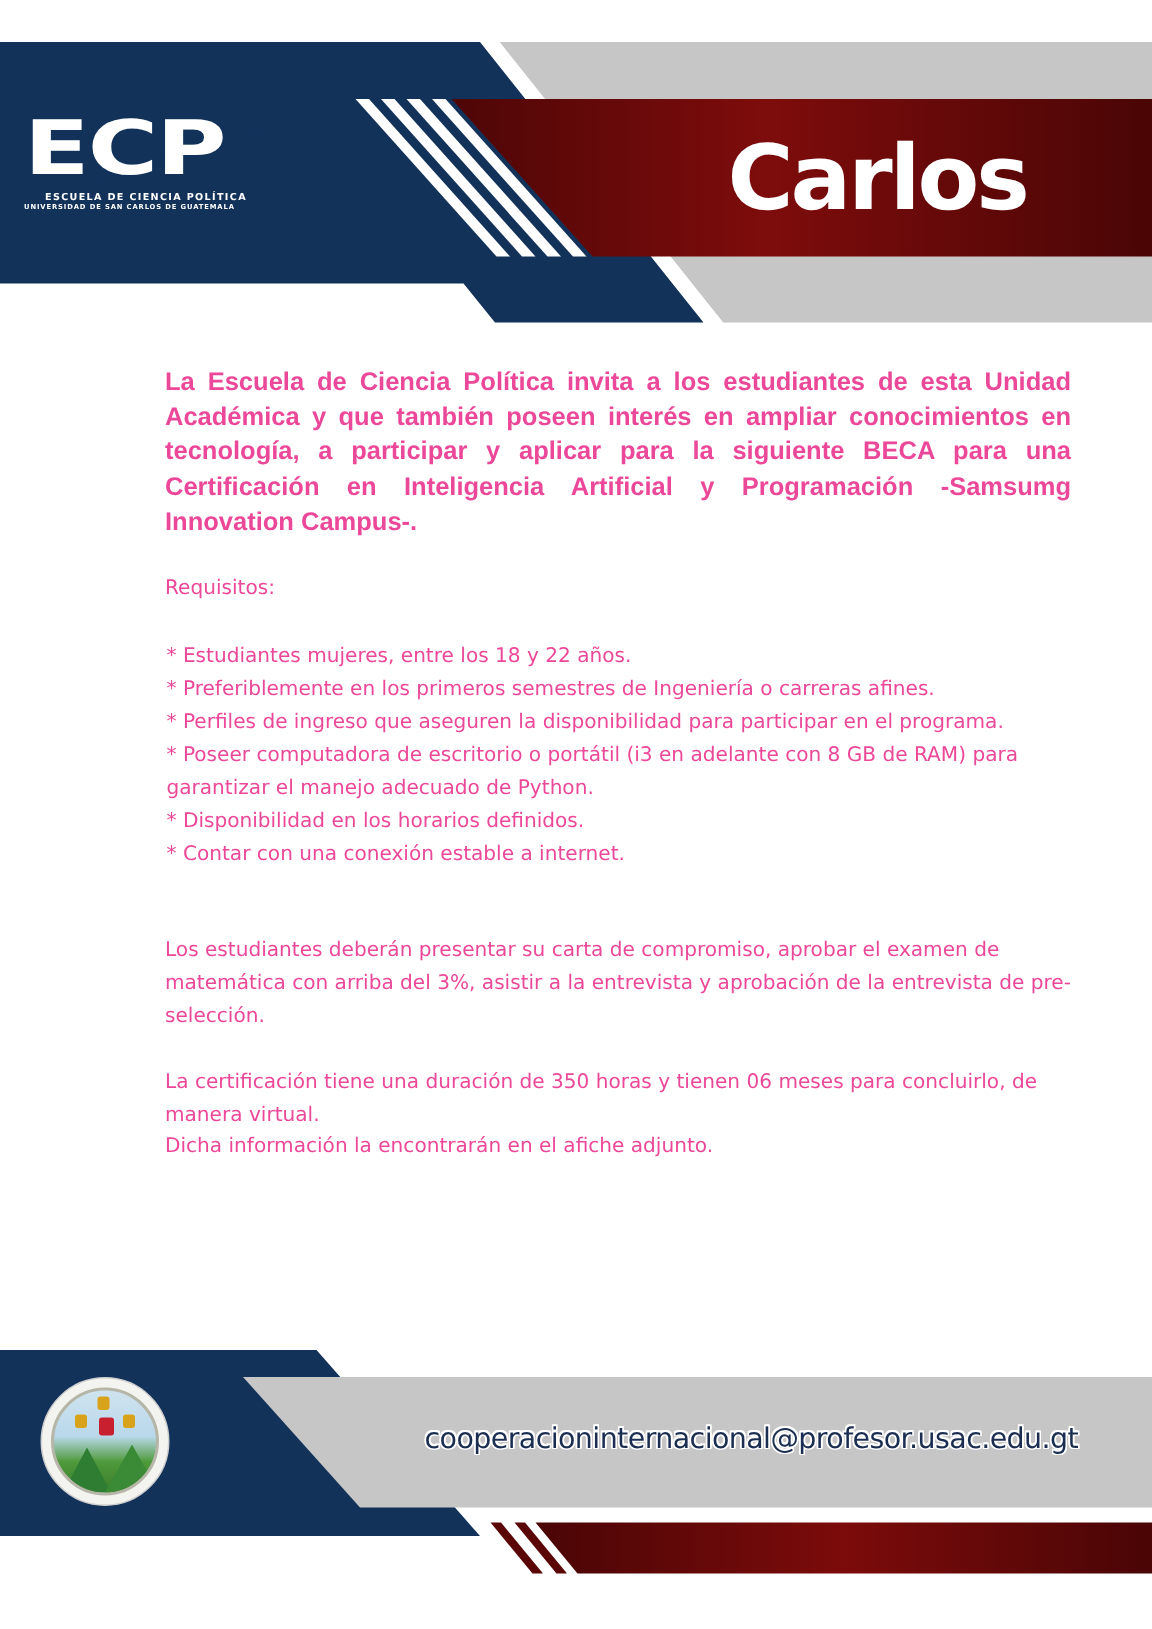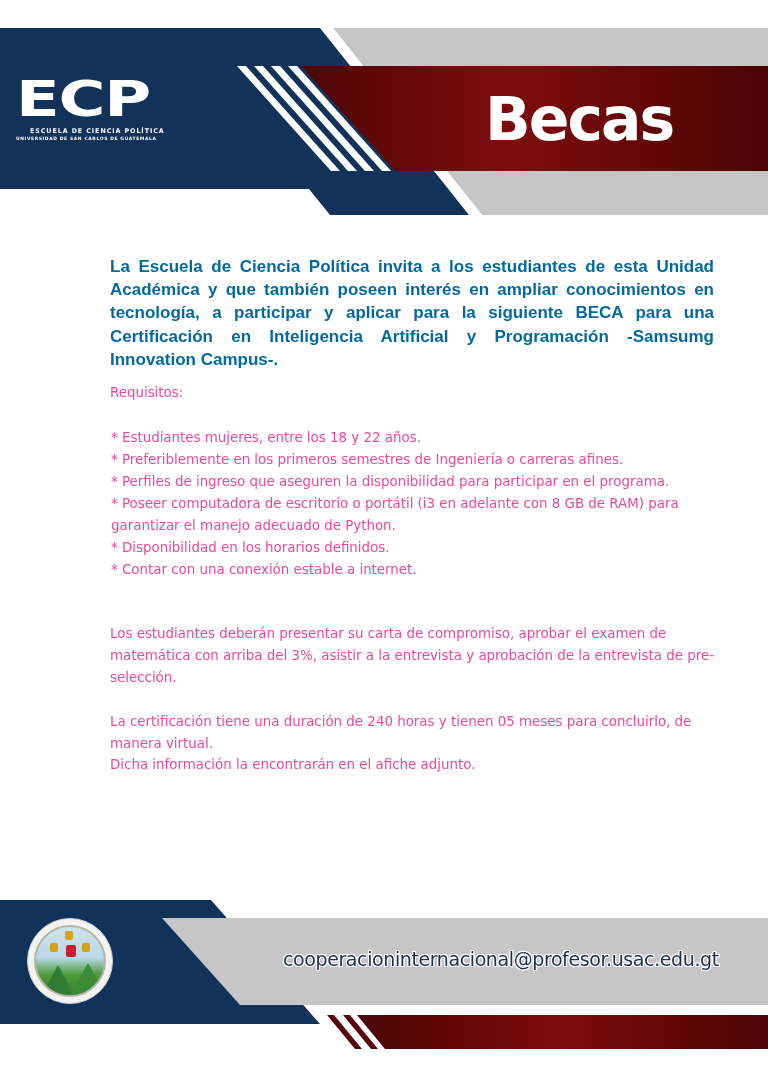--- a/index.html
+++ b/index.html
@@ -4,21 +4,21 @@
 <style>
   html, body { margin: 0; padding: 0; background: #ffffff; }
   body { width: 768px; height: 1086px; position: relative; overflow: hidden; font-family: "Liberation Sans", sans-serif; }
   .abs { position: absolute; }
   svg.band { position: absolute; left: 0; top: 0; }
   #logo-ecp { left: 16px; top: 76px; width: 160px; }
   #logo-ecp .ecp-letters { font-family: "DejaVu Sans", sans-serif; font-weight: bold; font-size: 50px; color: #ffffff; letter-spacing: -1px; line-height: 46px; transform: scaleX(1.28); transform-origin: left; display: inline-block; }
   #logo-ecp .ecp-sub1 { font-family: "DejaVu Sans", sans-serif; font-size: 6.4px; color: #ffffff; letter-spacing: 0.9px; text-transform: uppercase; margin-top: 5px; padding-left: 14px; white-space: nowrap; font-weight: bold; }
   #logo-ecp .ecp-sub2 { font-family: "DejaVu Sans", sans-serif; font-size: 4.5px; color: #ffffff; letter-spacing: 0.6px; text-transform: uppercase; margin-top: 1px; white-space: nowrap; font-weight: bold; }
   #becas-title { left: 485px; top: 84px; font-family: "DejaVu Sans", sans-serif; font-weight: bold; font-size: 60px; color: #ffffff; letter-spacing: -2px; line-height: 70px; }
-  #intro { left: 110px; top: 243px; width: 604px; font-family: "Liberation Sans", sans-serif; font-weight: bold; font-size: 17px; line-height: 23.2px; color: #0369a1; text-align: justify; margin-top: 12px; }
+  #intro { left: 110px; top: 243px; width: 604px; font-family: "Liberation Sans", sans-serif; font-weight: bold; font-size: 17px; line-height: 23.2px; color: #ec4899; text-align: justify; }
   .body-text { left: 110px; width: 620px; font-family: "DejaVu Sans", sans-serif; font-size: 13.4px; line-height: 22px; color: #ec4899; }
   #requisitos-label { top: 382px; }
   #req-list { top: 426px; margin: 1px; padding: 0; list-style: none; }
   #req-list li { margin: 0; }
   #para1 { top: 623px; }
   #para2 { top: 711px; }
   #para3 { top: 754px; }
   #email { left: 283px; top: 948px; font-family: "DejaVu Sans", sans-serif; font-size: 19px; color: #1b2e52; letter-spacing: -0.4px;
            text-shadow: 1px 1px 0 #fff, -1px -1px 0 #fff, 1px -1px 0 #fff, -1px 1px 0 #fff, 0 1px 0 #fff, 1px 0 0 #fff, 0 -1px 0 #fff, -1px 0 0 #fff; }
   #seal { left: 27px; top: 918px; width: 86px; height: 86px; border-radius: 50%; background: #f3f3ef; border: 1px solid #cfcfcf; box-sizing: border-box; }
@@ -58,37 +58,37 @@
 
   <line x1="60" y1="122" x2="183" y2="84" stroke="#12325a" stroke-width="2.5"></line>
 </svg>
 
 <div id="logo-ecp" class="abs">
   <div class="ecp-letters">ECP</div>
   <div class="ecp-sub1">Escuela de Ciencia Política</div>
   <div class="ecp-sub2">Universidad de San Carlos de Guatemala</div>
 </div>
 
-<div id="becas-title" class="abs">Becas</div>
+<div id="becas-title" class="abs">Carlos</div>
 
 <div id="intro" class="abs">La Escuela de Ciencia Política invita a los estudiantes de esta Unidad Académica y que también poseen interés en ampliar conocimientos en tecnología, a participar y aplicar para la siguiente BECA para una Certificación en Inteligencia Artificial y Programación -Samsumg Innovation Campus-.</div>
 
 <div id="requisitos-label" class="abs body-text">Requisitos:</div>
 
 <ul id="req-list" class="abs body-text">
   <li>* Estudiantes mujeres, entre los 18 y 22 años.</li>
   <li>* Preferiblemente en los primeros semestres de Ingeniería o carreras afines.</li>
   <li>* Perfiles de ingreso que aseguren la disponibilidad para participar en el programa.</li>
   <li>* Poseer computadora de escritorio o portátil (i3 en adelante con 8 GB de RAM) para garantizar el manejo adecuado de Python.</li>
   <li>* Disponibilidad en los horarios definidos.</li>
   <li>* Contar con una conexión estable a internet.</li>
 </ul>
 
 <div id="para1" class="abs body-text">Los estudiantes deberán presentar su carta de compromiso, aprobar el examen de matemática con arriba del 3%, asistir a la entrevista y aprobación de la entrevista de pre-selección.</div>
-<div id="para2" class="abs body-text">La certificación tiene una duración de 240 horas y tienen 05 meses para concluirlo, de manera virtual.</div>
+<div id="para2" class="abs body-text">La certificación tiene una duración de 350 horas y tienen 06 meses para concluirlo, de manera virtual.</div>
 <div id="para3" class="abs body-text">Dicha información la encontrarán en el afiche adjunto.</div>
 
 <svg class="band" width="768" height="1086" viewBox="0 0 768 1086" style="pointer-events:none">
   <defs>
     <linearGradient id="redGrad2" x1="0" x2="1" y1="0" y2="0">
       <stop offset="0" stop-color="#4a0505"></stop>
       <stop offset="0.5" stop-color="#7c0b0b"></stop>
       <stop offset="1" stop-color="#4a0505"></stop>
     </linearGradient>
   </defs>

